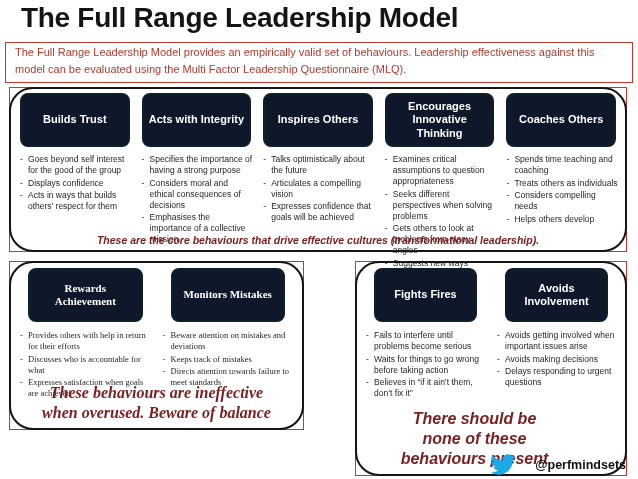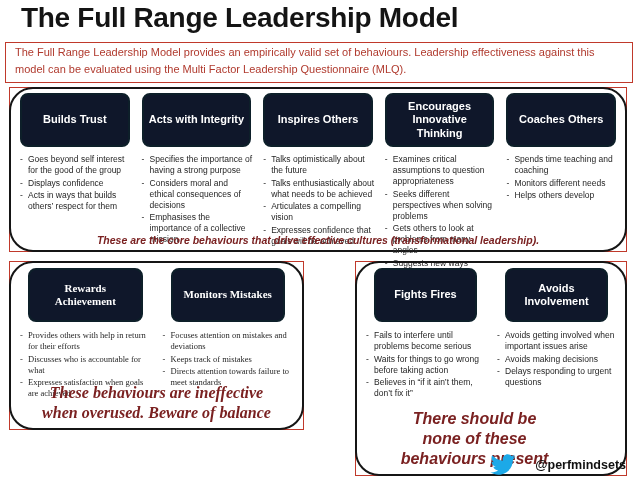--- a/index.html
+++ b/index.html
@@ -58,39 +58,39 @@
         <ul class="bullets">
             <li>Specifies the importance of having a strong purpose</li>
             <li>Considers moral and ethical consequences of decisions</li>
             <li>Emphasises the importance of a collective mission</li>
           </ul>
       </div>
       <div class="col">
         <div class="bluebox">Inspires Others</div>
         <ul class="bullets">
             <li>Talks optimistically about the future</li>
-            <li>Talks enthusiastically about what needs to be achieved</li>
             <li>Articulates a compelling vision</li>
             <li>Expresses confidence that goals will be achieved</li>
           </ul>
       </div>
       <div class="col">
         <div class="bluebox">Encourages Innovative Thinking</div>
         <ul class="bullets">
             <li>Examines critical assumptions to question appropriateness</li>
             <li>Seeks different perspectives when solving problems</li>
             <li>Gets others to look at problems from many angles</li>
             <li>Suggests new ways</li>
           </ul>
       </div>
       <div class="col">
         <div class="bluebox">Coaches Others</div>
         <ul class="bullets">
             <li>Spends time teaching and coaching</li>
-            <li>Monitors different needs</li>
+            <li>Treats others as individuals</li>
+            <li>Considers compelling needs</li>
             <li>Helps others develop</li>
           </ul>
       </div>
     </div>
     <div class="caption cap-top">These are the core behaviours that drive effective cultures (transformational leadership).</div>
   </div>
 
   <div class="section sec-bl">
     <div class="rborder"></div>
     <div class="cols">
@@ -98,21 +98,21 @@
         <div class="bluebox">Rewards Achievement</div>
         <ul class="bullets">
             <li>Provides others with help in return for their efforts</li>
             <li>Discusses who is accountable for what</li>
             <li>Expresses satisfaction when goals are achieved</li>
           </ul>
       </div>
       <div class="col">
         <div class="bluebox">Monitors Mistakes</div>
         <ul class="bullets">
-            <li>Focuses attention on mistakes and deviations</li>
+            <li>Beware attention on mistakes and deviations</li>
             <li>Keeps track of mistakes</li>
             <li>Directs attention towards failure to meet standards</li>
           </ul>
       </div>
     </div>
     <div class="caption cap-bottom cap-bl">These behaviours are ineffective when overused. Beware of balance</div>
   </div>
 
   <div class="section sec-br">
     <div class="rborder"></div>

